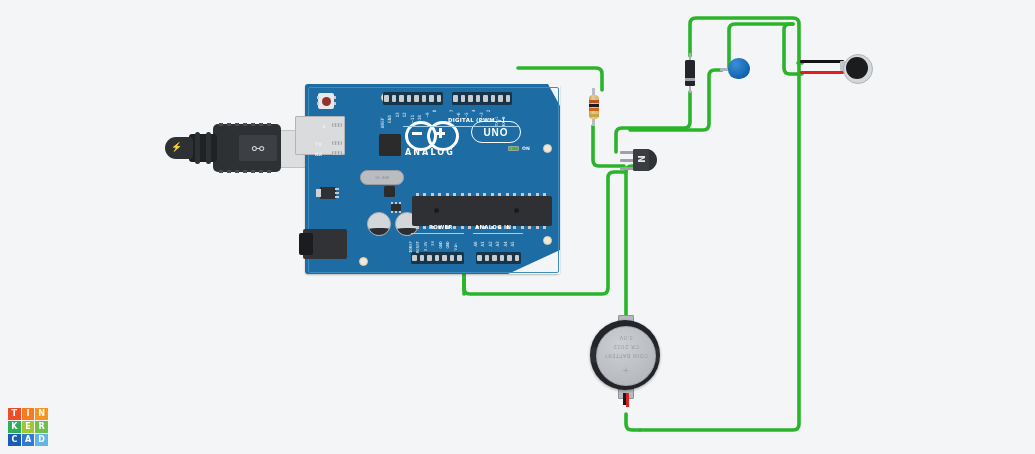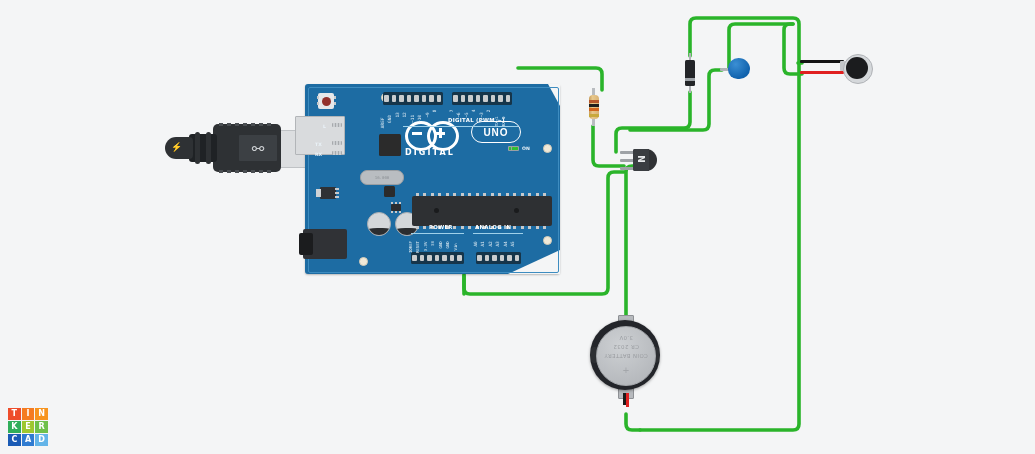--- a/index.html
+++ b/index.html
@@ -297,21 +297,21 @@
     </div>
     <span class="ledtxt" style="left:217px;top:62px;">ON</span>
 
     <div class="arduino-logo" style="left:100px;top:37px;width:58px;height:24px;">
       <span style="position:absolute;left:0;top:0;width:26px;height:24px;border:3px solid #fff;border-radius:50%;"></span>
       <span style="position:absolute;left:22px;top:0;width:26px;height:24px;border:3px solid #fff;border-radius:50%;"></span>
       <span style="position:absolute;left:7px;top:10.5px;width:10px;height:3px;background:#fff;"></span>
       <span style="position:absolute;left:30px;top:10.5px;width:10px;height:3px;background:#fff;"></span>
       <span style="position:absolute;left:33.5px;top:7px;width:3px;height:10px;background:#fff;"></span>
     </div>
-    <span class="ard-word" style="left:100px;top:64px;">DIGITAL</span>
+    <span class="ard-word" style="left:100px;top:64px;">ANALOG</span>
     <div class="uno-box" style="left:166px;top:37px;">
       <span>UNO</span>
     </div>
 
     <div class="hdr" style="left:78px;top:8px;width:60px;height:13px;">
       <span class="pin"></span>
       <span class="pin"></span>
       <span class="pin"></span>
       <span class="pin"></span>
       <span class="pin"></span>

